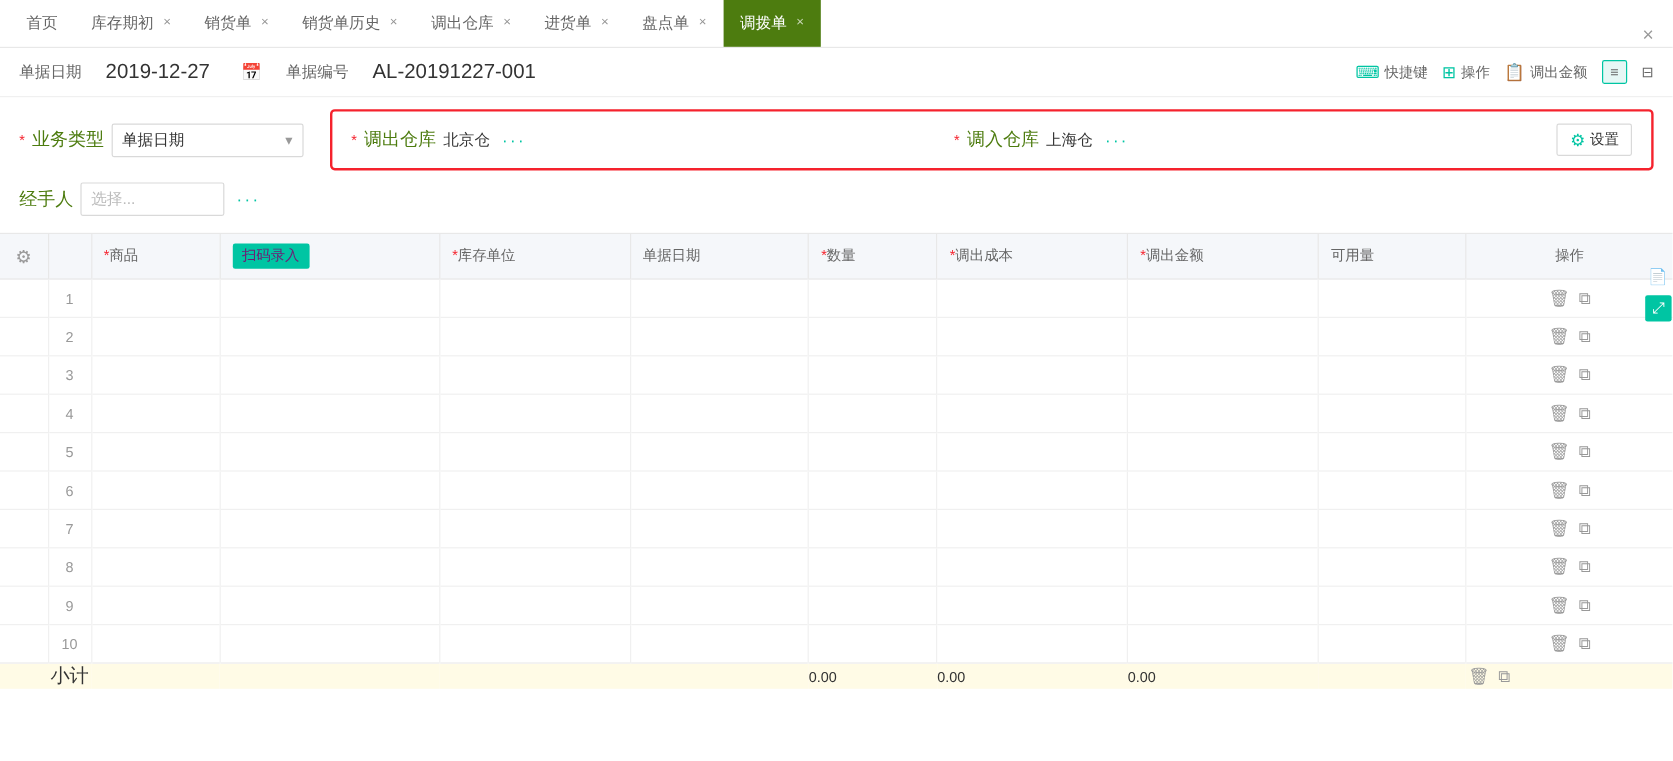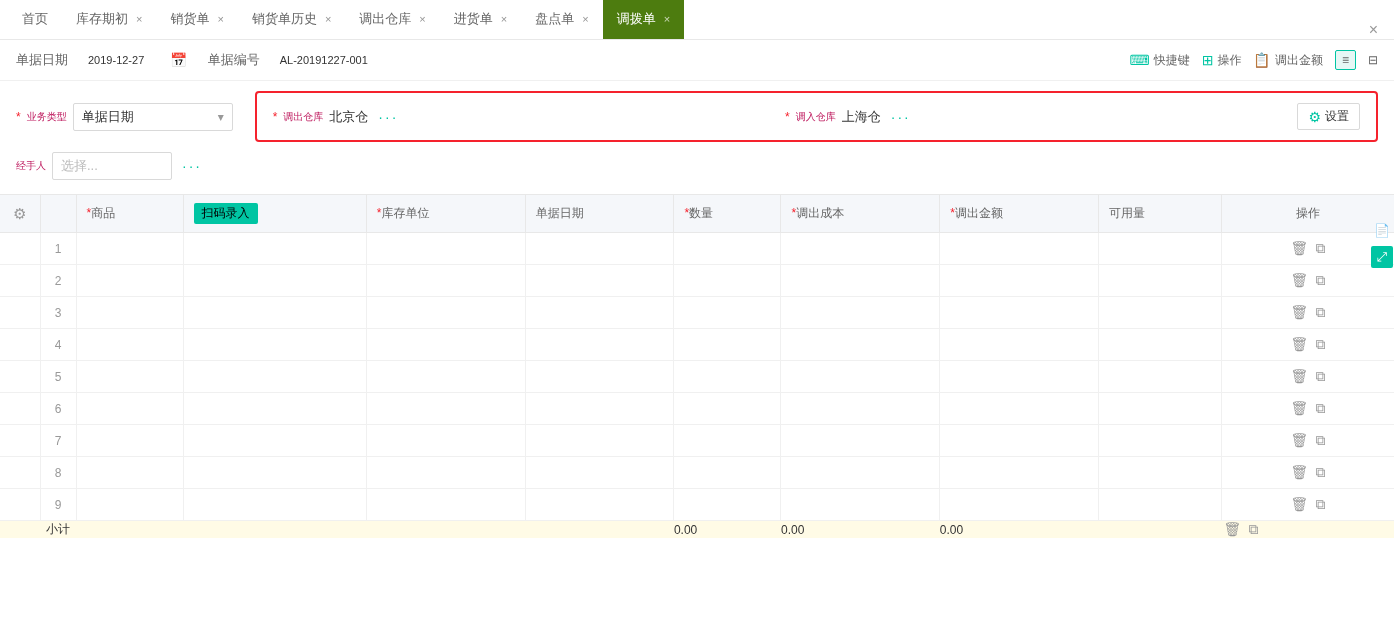--- a/index.html
+++ b/index.html
@@ -47,21 +47,21 @@
 
     
     .toolbar-row {
       display: flex;
       align-items: center;
       padding: 10px 16px;
       border-bottom: 1px solid #f0f0f0;
       gap: 20px;
     }
     .toolbar-label { color: #666; font-size: 13px; }
-    .toolbar-value { color: #333; font-size: 11px; font-weight: 500; }
+    .toolbar-value { color: #333; font-size: 17px; font-weight: 500; }
     .date-icon { color: #00c5a3; margin-left: 6px; cursor: pointer; font-size: 14px; }
     .toolbar-right {
       margin-left: auto;
       display: flex;
       align-items: center;
       gap: 12px;
     }
     .toolbar-btn {
       display: flex;
       align-items: center;
@@ -89,21 +89,21 @@
       display: flex;
       align-items: center;
       gap: 12px;
     }
     .form-field {
       display: flex;
       align-items: center;
       gap: 6px;
     }
     .required-star { color: #f5222d; font-size: 12px; }
-    .field-label { color: #be185d; font-size: 10px; white-space: nowrap; }
+    .field-label { color: #4d7c0f; font-size: 15px; white-space: nowrap; }
     .field-value { color: #333; font-size: 13px; }
     .dropdown-select {
       display: flex;
       align-items: center;
       border: 1px solid #d9d9d9;
       border-radius: 2px;
       padding: 4px 8px;
       min-width: 160px;
       cursor: pointer;
       background: #fff;
@@ -192,24 +192,24 @@
     }
     .col-ops {
       text-align: center;
       min-width: 80px;
     }
     .tfoot-row td {
       background: #fffbe6;
       font-weight: normal;
       color: #333;
     }
-    .tfoot-label { color: #666; font-size: 12px; margin-left: 45px; }
+    .tfoot-label { color: #666; font-size: 16px; margin-left: 45px; }
     .scan-btn {
       background: #00c5a3;
-      color: #000000;
+      color: #701a75;
       border: none;
       border-radius: 2px;
       padding: 2px 8px;
       cursor: pointer;
       font-size: 12px;
       white-space: nowrap;
     }
     .op-icon {
       cursor: pointer;
       color: #999;
@@ -538,20 +538,36 @@
       <td></td>
       <td></td>
       <td></td>
       <td></td>
       <td></td>
       <td class="col-ops">
         <span class="op-icon">🗑</span>
         <span class="op-icon">⧉</span>
       </td>
     </tr>
+          <tr>
+      <td class="col-setting"></td>
+      <td class="row-num">10</td>
+      <td style="cursor:pointer;"></td>
+      <td></td>
+      <td></td>
+      <td></td>
+      <td></td>
+      <td></td>
+      <td></td>
+      <td></td>
+      <td class="col-ops">
+        <span class="op-icon">🗑</span>
+        <span class="op-icon">⧉</span>
+      </td>
+    </tr>
         </tbody>
       <tfoot>
         <tr class="tfoot-row">
           <td></td>
           <td class="row-num tfoot-label">小计</td>
           <td></td>
           <td></td>
           <td></td>
           <td></td>
           <td>0.00</td>

